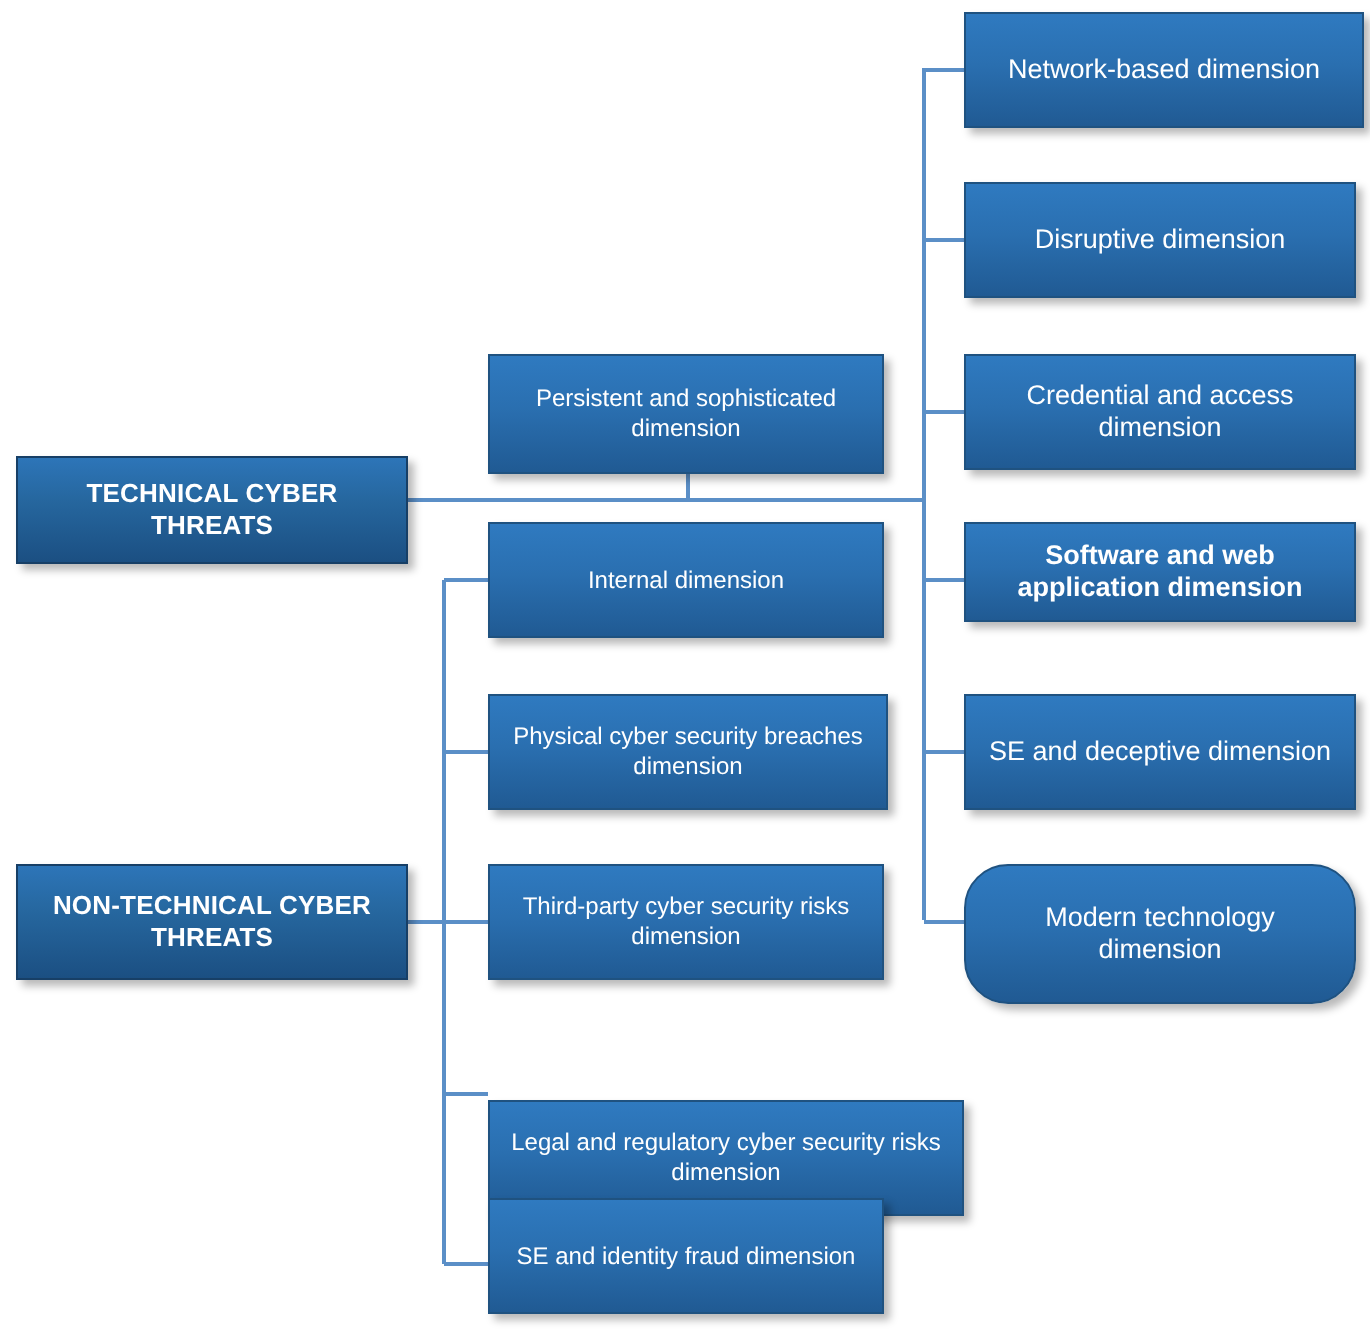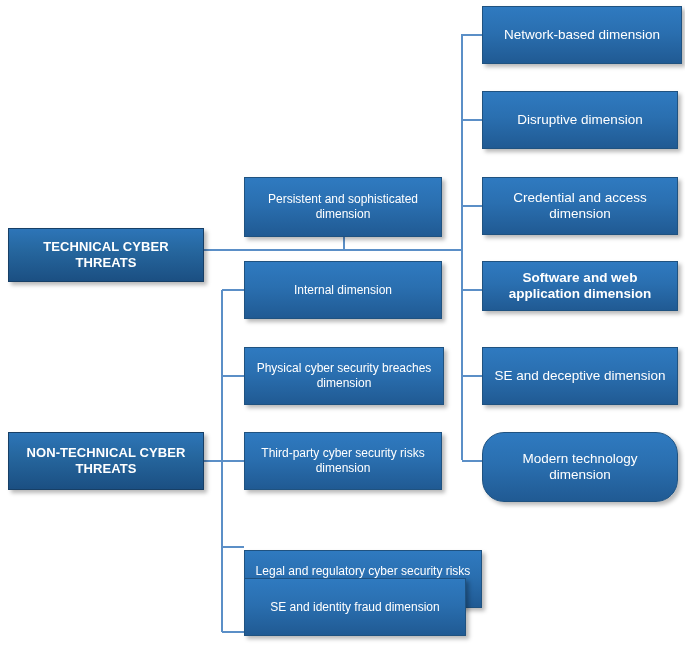--- a/index.html
+++ b/index.html
@@ -97,21 +97,21 @@
   </div>
   <div class="node branch" style="left: 244px; top: 347px; width: 200px; height: 58px;">
     <span class="node-label">Physical cyber security breaches dimension</span>
   </div>
   <div class="node branch" style="left: 244px; top: 432px; width: 198px; height: 58px;">
     <span class="node-label">Third-party cyber security risks dimension</span>
   </div>
   <div class="node branch" style="left: 244px; top: 518px; width: 238px; height: 58px; margin-top: 32px;">
     <span class="node-label">Legal and regulatory cyber security risks dimension</span>
   </div>
-  <div class="node branch" style="left: 244px; top: 578px; width: 222px; height: 58px;">
+  <div class="node branch" style="left: 244px; top: 599px; width: 198px; height: 58px;">
     <span class="node-label">SE and identity fraud dimension</span>
   </div>
 
   <div class="node leaf" style="left: 482px; top: 6px; width: 200px; height: 58px;">
     <span class="node-label">Network-based dimension</span>
   </div>
   <div class="node leaf" style="left: 482px; top: 91px; width: 196px; height: 58px;">
     <span class="node-label">Disruptive dimension</span>
   </div>
   <div class="node leaf" style="left: 482px; top: 177px; width: 196px; height: 58px;">

